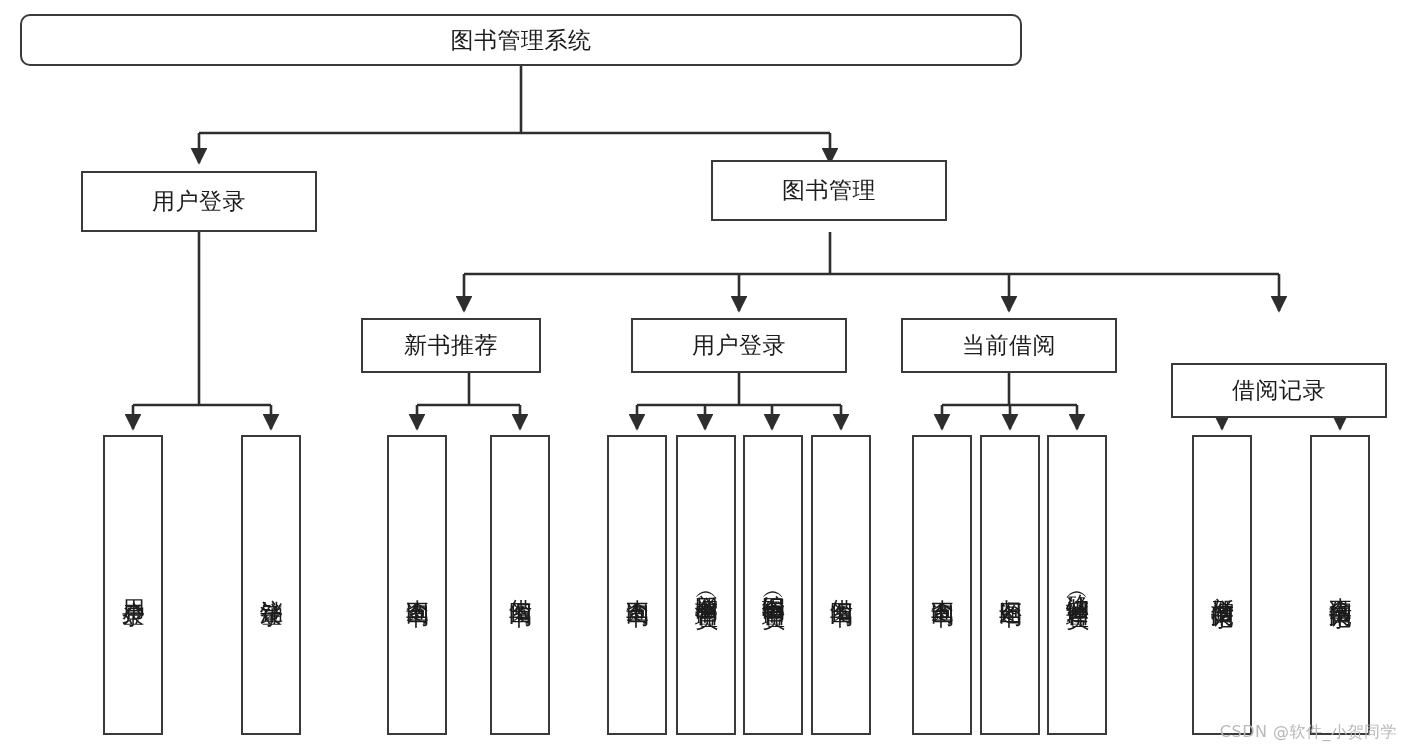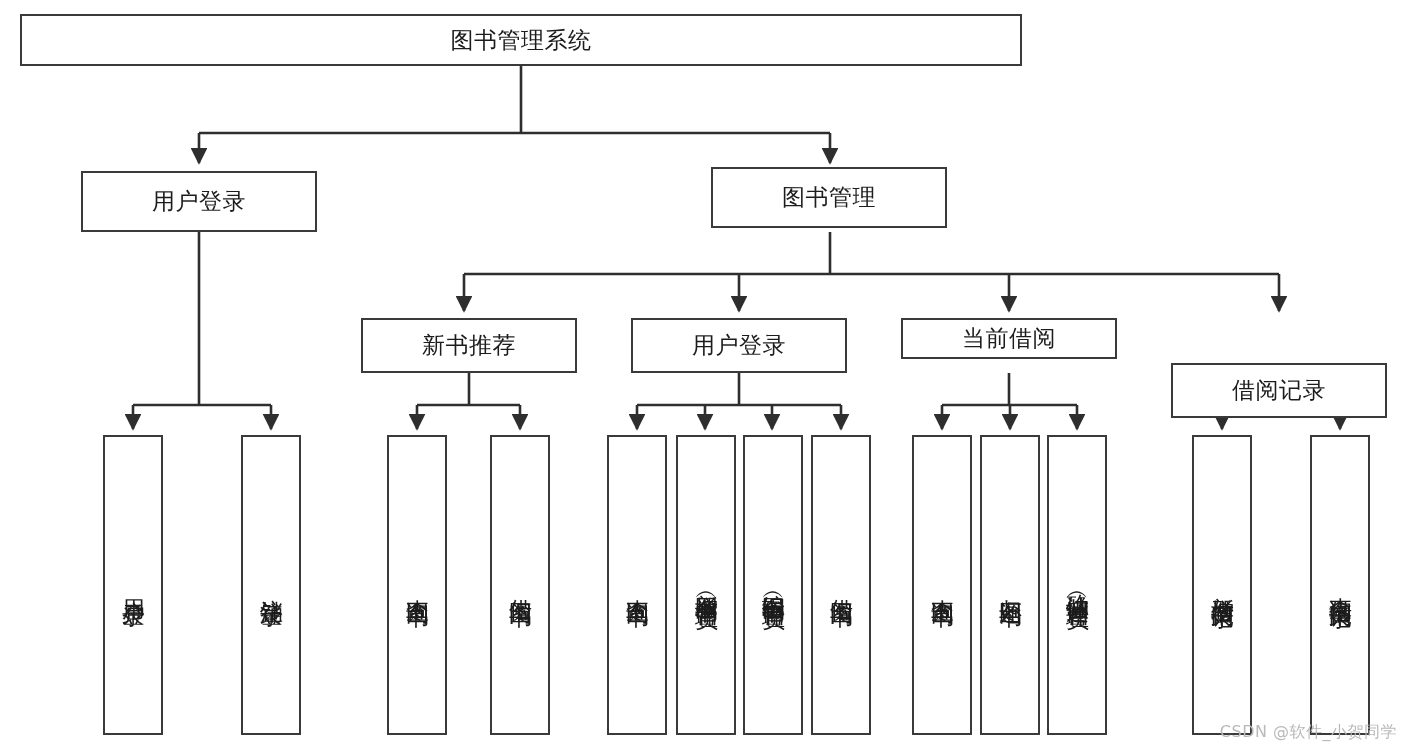--- a/index.html
+++ b/index.html
@@ -114,41 +114,41 @@
       <path d="M 1010 405 L 1010 429" marker-end="url(#arrow)"></path>
       <path d="M 1077 405 L 1077 429" marker-end="url(#arrow)"></path>
 
       <path d="M 1279 373 L 1279 405"></path>
       <path d="M 1222 405 L 1340 405"></path>
       <path d="M 1222 405 L 1222 429" marker-end="url(#arrow)"></path>
       <path d="M 1340 405 L 1340 429" marker-end="url(#arrow)"></path>
     </g>
   </svg>
 
-  <div class="node root" style="left:20px; top:14px; width:1002px; height:52px;">
+  <div class="node root" style="left:20px; top:14px; width:1002px; height:52px;border-radius:10px;">
     <span class="node-label">图书管理系统</span>
   </div>
 
   <div class="node" style="left:81px; top:171px; width:236px; height:61px;">
     <span class="node-label">用户登录</span>
   </div>
 
-  <div class="node" style="left:711px; top:167px; width:236px; height:61px;">
+  <div class="node" style="left:711px; top:160px; width:236px; height:61px;">
     <span class="node-label">图书管理</span>
   </div>
 
-  <div class="node" style="left:361px; top:318px; width:216px; height:55px;">
+  <div class="node" style="left:361px; top:318px; width:180px; height:55px;">
     <span class="node-label">新书推荐</span>
   </div>
 
   <div class="node" style="left:631px; top:318px; width:216px; height:55px;">
     <span class="node-label">用户登录</span>
   </div>
 
-  <div class="node" style="left:901px; top:318px; width:216px; height:41px;">
+  <div class="node" style="left:901px; top:318px; width:216px; height:55px;">
     <span class="node-label">当前借阅</span>
   </div>
 
   <div class="node" style="left:1171px; top:318px; width:216px; height:55px;margin-top:45px;">
     <span class="node-label">借阅记录</span>
   </div>
 
   <div class="node leaf" style="left:103px; top:435px; width:60px; height:300px;">
     <span class="node-label">用户登录</span>
   </div>

